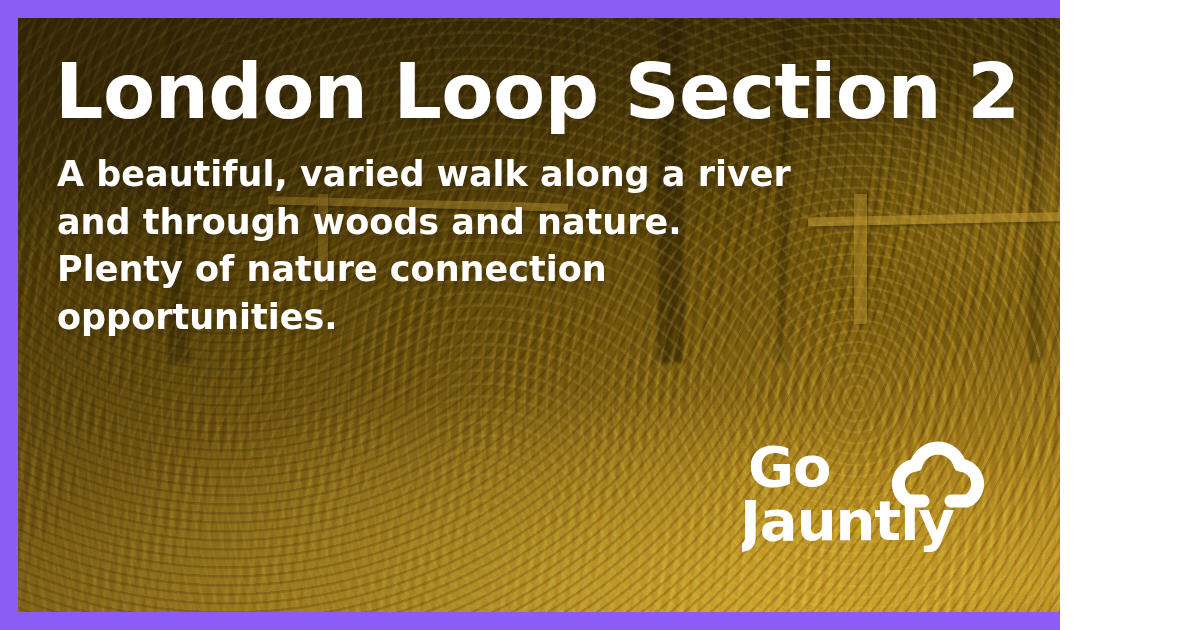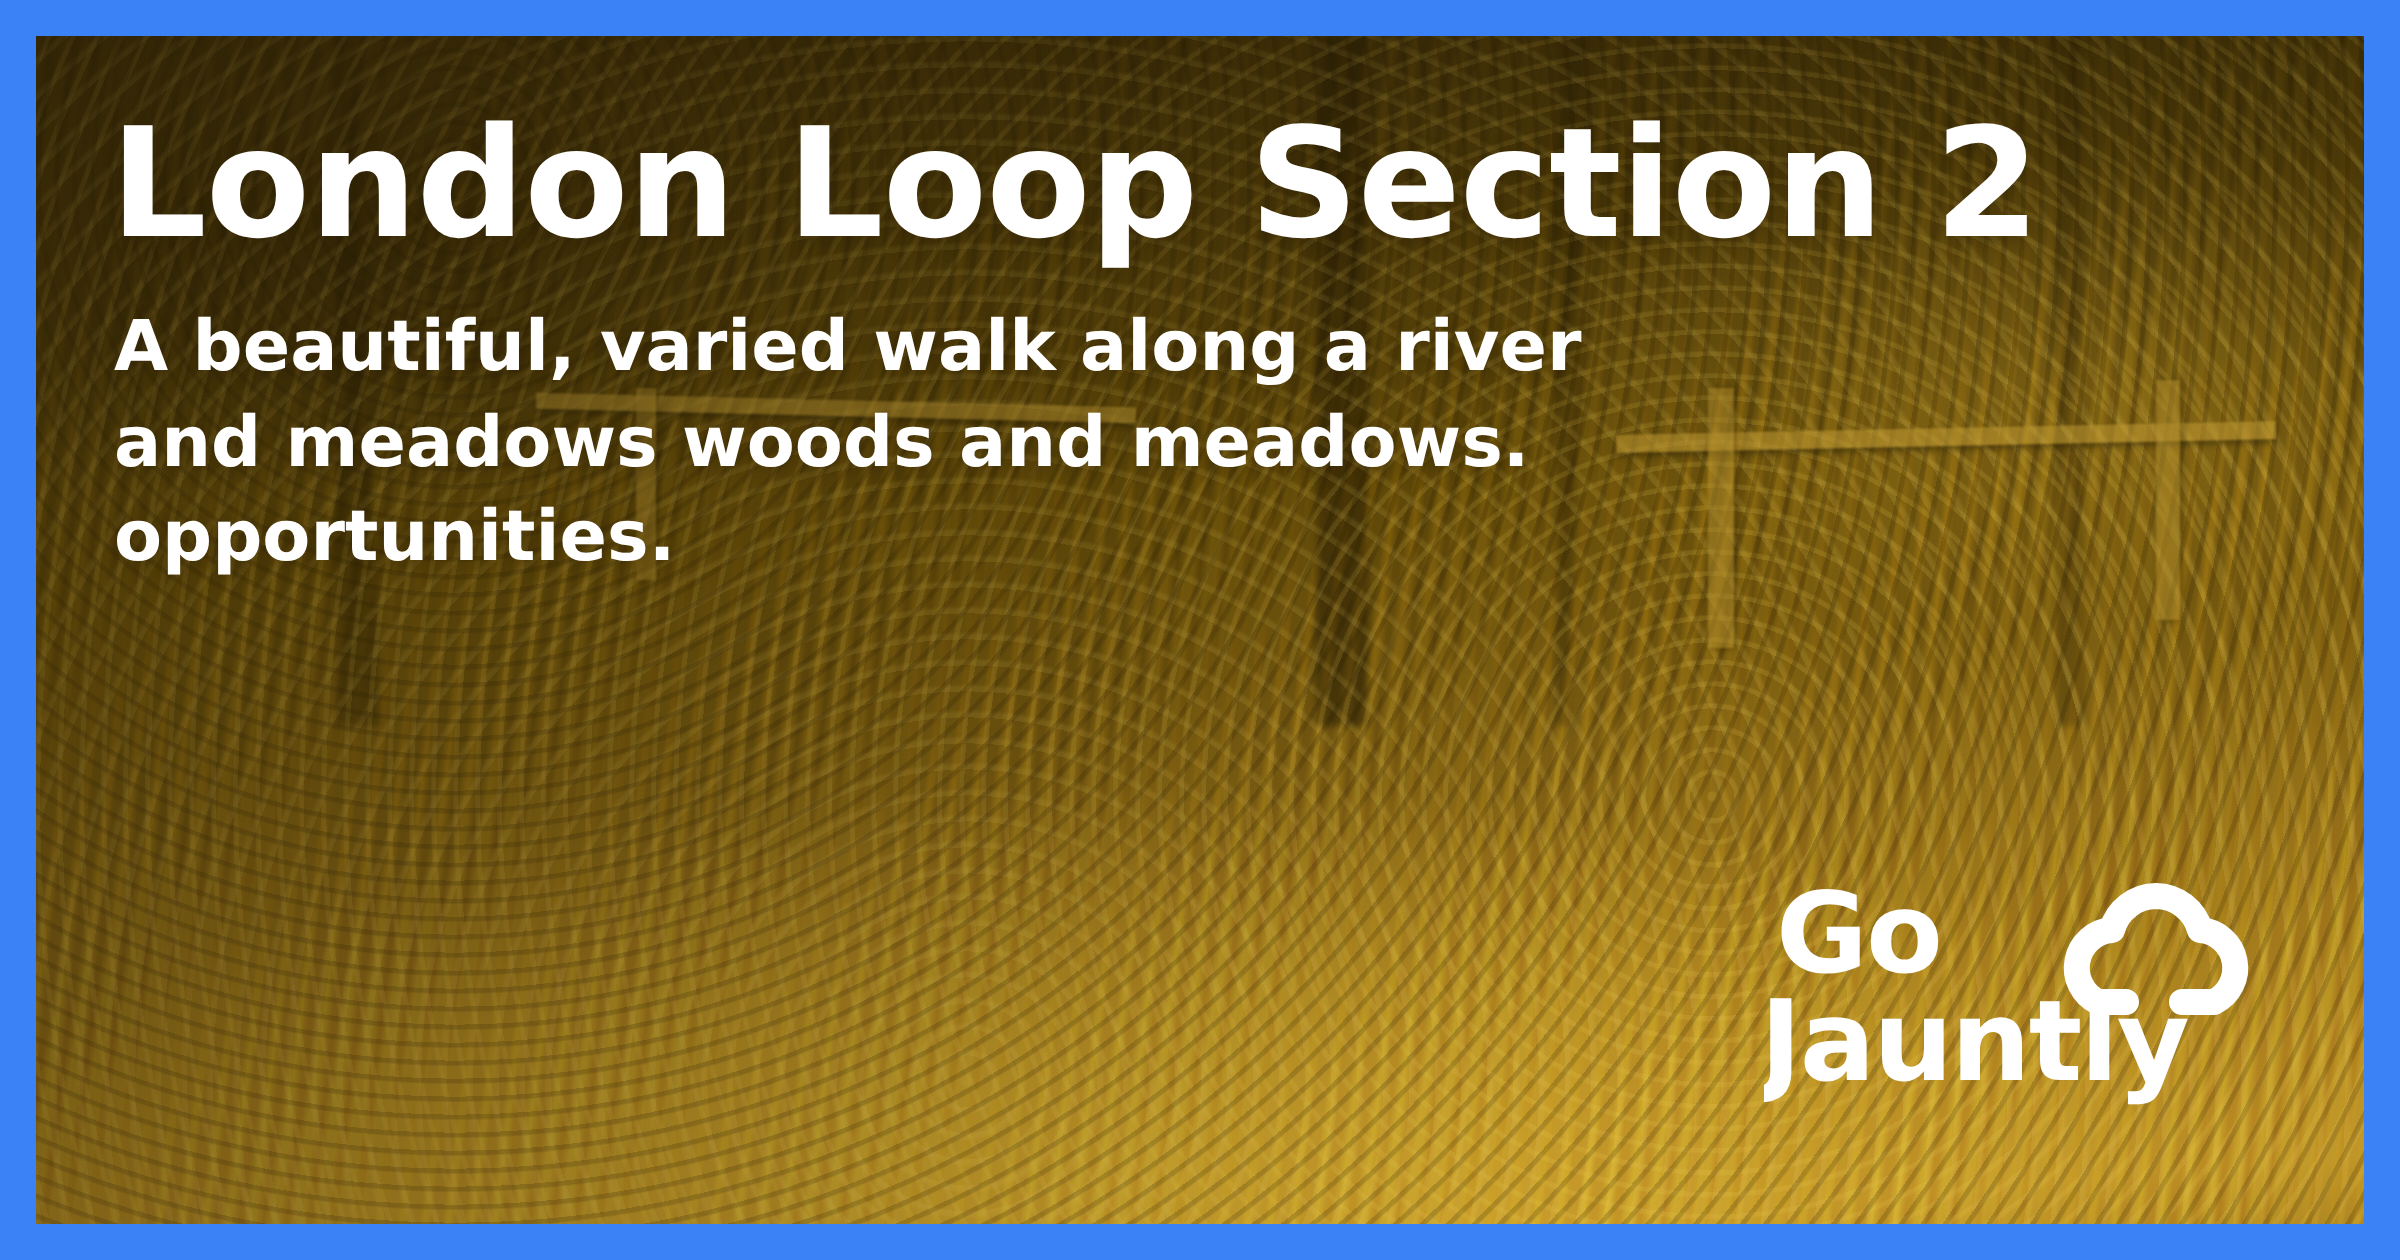--- a/index.html
+++ b/index.html
@@ -6,24 +6,24 @@
     margin: 0;
     padding: 0;
     background: #ffffff;
   }
   body {
     font-family: "Liberation Sans", sans-serif;
   }
 
   .card {
     position: relative;
-    width: 1200px;
+    width: 1060px;
     height: 630px;
     overflow: hidden;
-    background: #3b82f6;
+    background: #8b5cf6;
     box-sizing: border-box;
   }
 
   
   .photo-frame {
     position: absolute;
     left: 18px;
     top: 18px;
     width: 1164px;
     height: 594px;
@@ -196,21 +196,22 @@
         <div class="post" style="left:300px; top:176px; width:10px; height:96px;"></div>
       </div>
     </div>
     <div class="scrim"></div>
   </div>
 
   <div class="content">
     <h1 class="title">London Loop Section 2</h1>
     <p class="subtitle">
       <span class="line">A beautiful, varied walk along a river</span>
-      <span class="line">and meadows woods and meadows.</span>
+      <span class="line">and through woods and nature.</span>
+      <span class="line">Plenty of nature connection</span>
       <span class="line">opportunities.</span>
     </p>
   </div>
 
   <div class="logo">
     <svg viewBox="0 0 250 140" xmlns="http://www.w3.org/2000/svg" aria-hidden="true">
 
       <g fill="none" stroke="#ffffff" stroke-width="13" stroke-linecap="round" stroke-linejoin="round">
         <path d="M196 20
                  a23 23 0 0 0 -22 17

